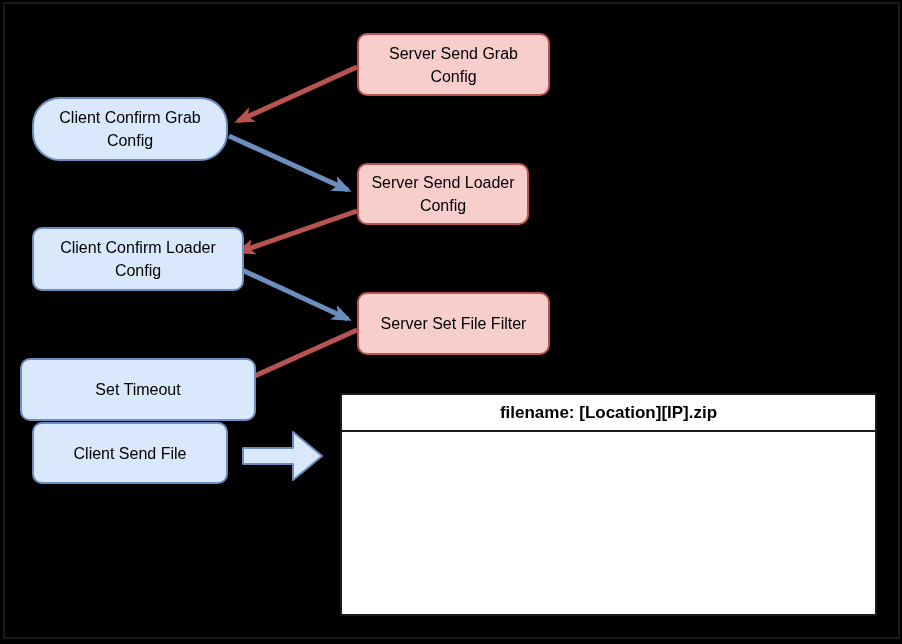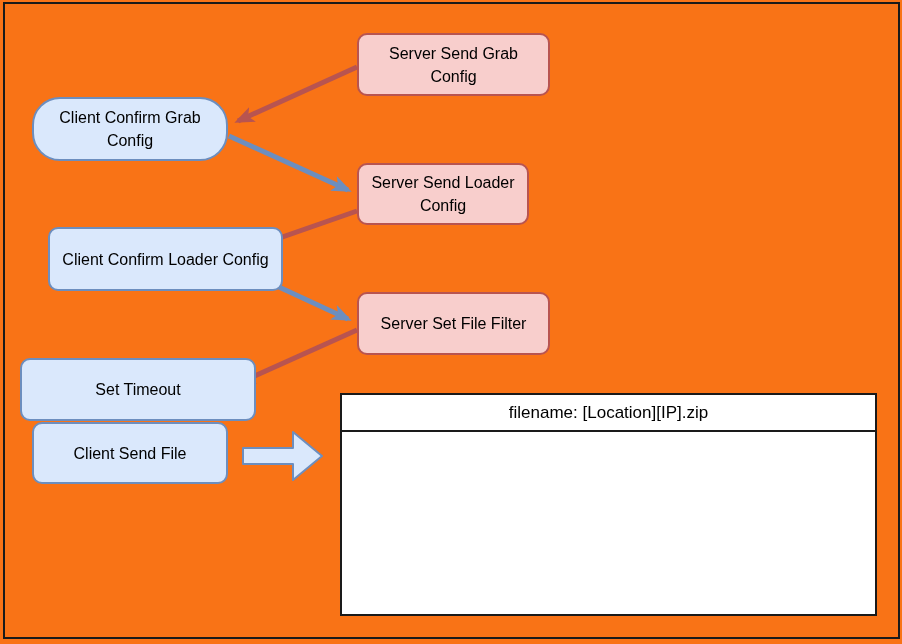--- a/index.html
+++ b/index.html
@@ -5,21 +5,21 @@
   html, body {
     margin: 0;
     padding: 0;
     background: #ffffff;
     font-family: "Liberation Sans", "DejaVu Sans", sans-serif;
   }
   .canvas {
     position: relative;
     width: 902px;
     height: 644px;
-    background: #f97316;
+    background: #000000;
     overflow: hidden;
   }
   .frame {
     position: absolute;
     left: 3px;
     top: 2px;
     right: 2px;
     bottom: 5px;
     border: 2px solid #1a1a1a;
     pointer-events: none;
@@ -48,21 +48,21 @@
     background: #f8cecc;
     border: 2px solid #b85450;
   }
   .node.client {
     background: #dae8fc;
     border: 2px solid #6c8ebf;
   }
   .n-server-grab   { left: 357px; top: 33px;  width: 193px; height: 63px; }
   .n-client-grab   { left: 32px;  top: 97px;  width: 196px; height: 64px; border-radius: 28px; }
   .n-server-loader { left: 357px; top: 163px; width: 172px; height: 62px; }
-  .n-client-loader { left: 32px;  top: 227px; width: 235px; height: 64px; margin-left: 16px; }
+  .n-client-loader { left: 32px;  top: 227px; width: 212px; height: 64px; }
   .n-server-filter { left: 357px; top: 292px; width: 193px; height: 63px; }
   .n-set-timeout   { left: 20px;  top: 358px; width: 236px; height: 63px; }
   .n-client-send   { left: 32px;  top: 422px; width: 196px; height: 62px; }
 
   .file-box {
     position: absolute;
     left: 340px;
     top: 393px;
     width: 537px;
     height: 223px;
@@ -70,21 +70,21 @@
     border: 2px solid #1a1a1a;
     box-sizing: border-box;
     color: #000000;
   }
   .file-box-header {
     height: 35px;
     border-bottom: 2px solid #1a1a1a;
     display: flex;
     align-items: center;
     justify-content: center;
-    font-weight: normal;
+    font-weight: bold;
     font-size: 17px;
   }
   .file-box-body {
     padding: 15px 10px 0 9px;
     font-size: 17px;
   }
   .file-line-base64 {
     margin: 0 0 26px 0;
     line-height: 20px;
   }

